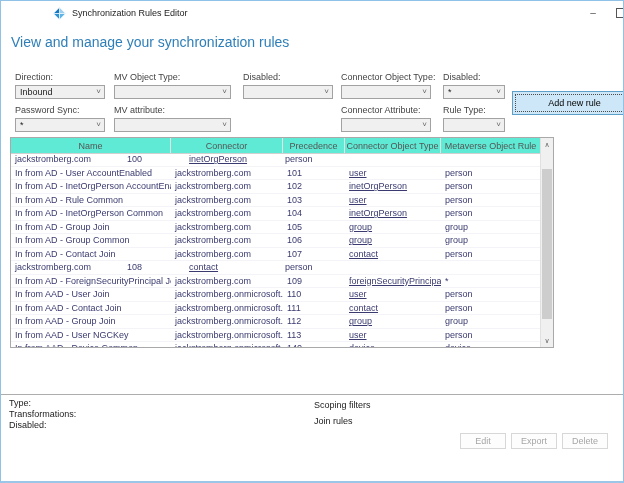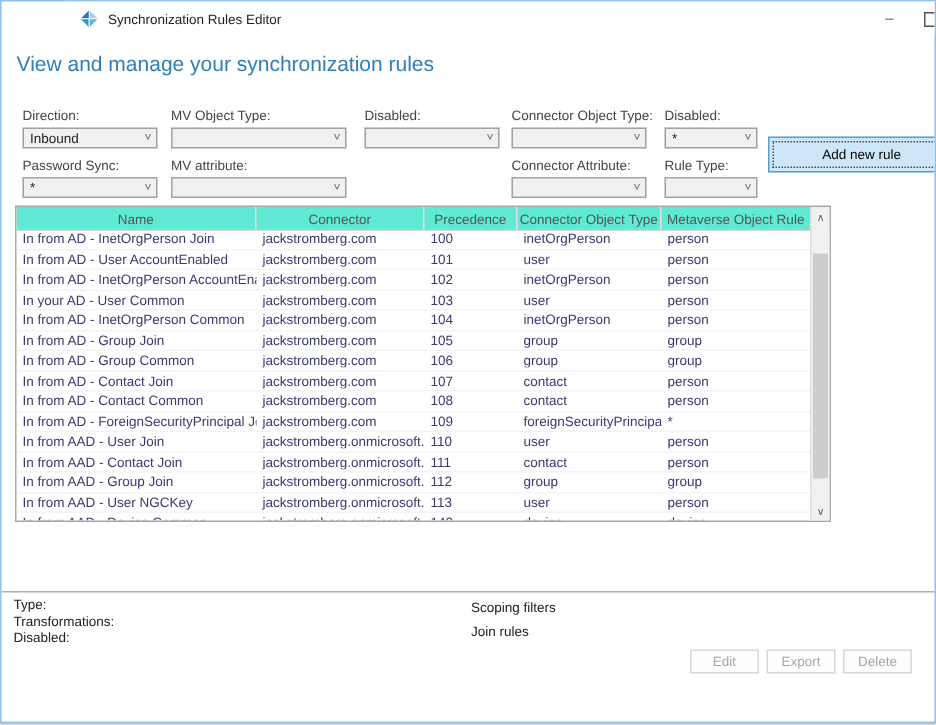--- a/index.html
+++ b/index.html
@@ -31,21 +31,21 @@
            display:flex;align-items:center;justify-content:center;outline:1px dotted #4a4a4a;outline-offset:-4px;}
   
   .rules-table{position:absolute;left:9px;top:136px;width:544px;height:211px;border:1px solid #a9a9a9;
                box-sizing:border-box;background:#fff;overflow:hidden;}
   .thead{display:flex;height:15px;border-bottom:1px solid #d0d0d0;background:#5eead4;}
   .hcell{font-size:9px;color:#555;display:flex;align-items:center;justify-content:center;
          border-right:1px solid #e3e3e3;box-sizing:border-box;}
   .tbody{position:absolute;left:0;top:15px;right:13px;bottom:0;overflow:hidden;}
   .trow{display:flex;height:12.5px;align-items:center;border-bottom:1px solid #f4f4f8;}
   .tcell{font-size:9px;color:#3a3a70;white-space:nowrap;overflow:hidden;padding-left:4px;box-sizing:border-box;}
-  .col0{width:160px;} .col1{width:112px;} .col2{width:62px;} .col3{width:96px;} .col4{width:99px;}
+  .col0{width:160px;} .col1{width:112px;} .col2{width:62px;} .col3{width:96px;text-decoration:underline;} .col4{width:99px;}
   .hc0{width:160px;} .hc1{width:112px;} .hc2{width:62px;} .hc3{width:96px;} .hc4{width:99px;border-right:none;}
   
   .scrollbar{position:absolute;top:0;right:0;width:13px;height:209px;background:#f0f0f0;border-left:1px solid #e0e0e0;box-sizing:border-box;}
   .sb-arrow{position:absolute;left:0;width:12px;height:13px;display:flex;align-items:center;justify-content:center;
             font-size:7px;color:#606060;}
   .sb-up{top:0;} .sb-down{bottom:0;}
   .sb-thumb{position:absolute;left:1px;top:31px;width:10px;height:150px;background:#cdcdcd;}
   
   .divider{position:absolute;left:0;top:393px;width:624px;height:1px;background:#adadad;}
   .detail-labels{position:absolute;left:8px;top:397px;font-size:9px;color:#222;line-height:11px;}
@@ -151,42 +151,41 @@
   <div class="rules-table">
     <div class="thead">
       <div class="hcell hc0">Name</div>
       <div class="hcell hc1">Connector</div>
       <div class="hcell hc2">Precedence</div>
       <div class="hcell hc3">Connector Object Type</div>
       <div class="hcell hc4">Metaverse Object Rule</div>
     </div>
     <div class="tbody">
         <div class="trow">
-          <div class="tcell col0">In from AD - InetOrgPerson Join</div>
           <div class="tcell col1">jackstromberg.com</div>
           <div class="tcell col2">100</div>
           <div class="tcell col3">inetOrgPerson</div>
           <div class="tcell col4">person</div>
         </div>
         <div class="trow">
           <div class="tcell col0">In from AD - User AccountEnabled</div>
           <div class="tcell col1">jackstromberg.com</div>
           <div class="tcell col2">101</div>
           <div class="tcell col3">user</div>
           <div class="tcell col4">person</div>
         </div>
         <div class="trow">
           <div class="tcell col0">In from AD - InetOrgPerson AccountEnabled</div>
           <div class="tcell col1">jackstromberg.com</div>
           <div class="tcell col2">102</div>
           <div class="tcell col3">inetOrgPerson</div>
           <div class="tcell col4">person</div>
         </div>
         <div class="trow">
-          <div class="tcell col0">In your AD - User Common</div>
+          <div class="tcell col0">In from AD - Rule Common</div>
           <div class="tcell col1">jackstromberg.com</div>
           <div class="tcell col2">103</div>
           <div class="tcell col3">user</div>
           <div class="tcell col4">person</div>
         </div>
         <div class="trow">
           <div class="tcell col0">In from AD - InetOrgPerson Common</div>
           <div class="tcell col1">jackstromberg.com</div>
           <div class="tcell col2">104</div>
           <div class="tcell col3">inetOrgPerson</div>
@@ -207,21 +206,20 @@
           <div class="tcell col4">group</div>
         </div>
         <div class="trow">
           <div class="tcell col0">In from AD - Contact Join</div>
           <div class="tcell col1">jackstromberg.com</div>
           <div class="tcell col2">107</div>
           <div class="tcell col3">contact</div>
           <div class="tcell col4">person</div>
         </div>
         <div class="trow">
-          <div class="tcell col0">In from AD - Contact Common</div>
           <div class="tcell col1">jackstromberg.com</div>
           <div class="tcell col2">108</div>
           <div class="tcell col3">contact</div>
           <div class="tcell col4">person</div>
         </div>
         <div class="trow">
           <div class="tcell col0">In from AD - ForeignSecurityPrincipal Join Us</div>
           <div class="tcell col1">jackstromberg.com</div>
           <div class="tcell col2">109</div>
           <div class="tcell col3">foreignSecurityPrincipal</div>

